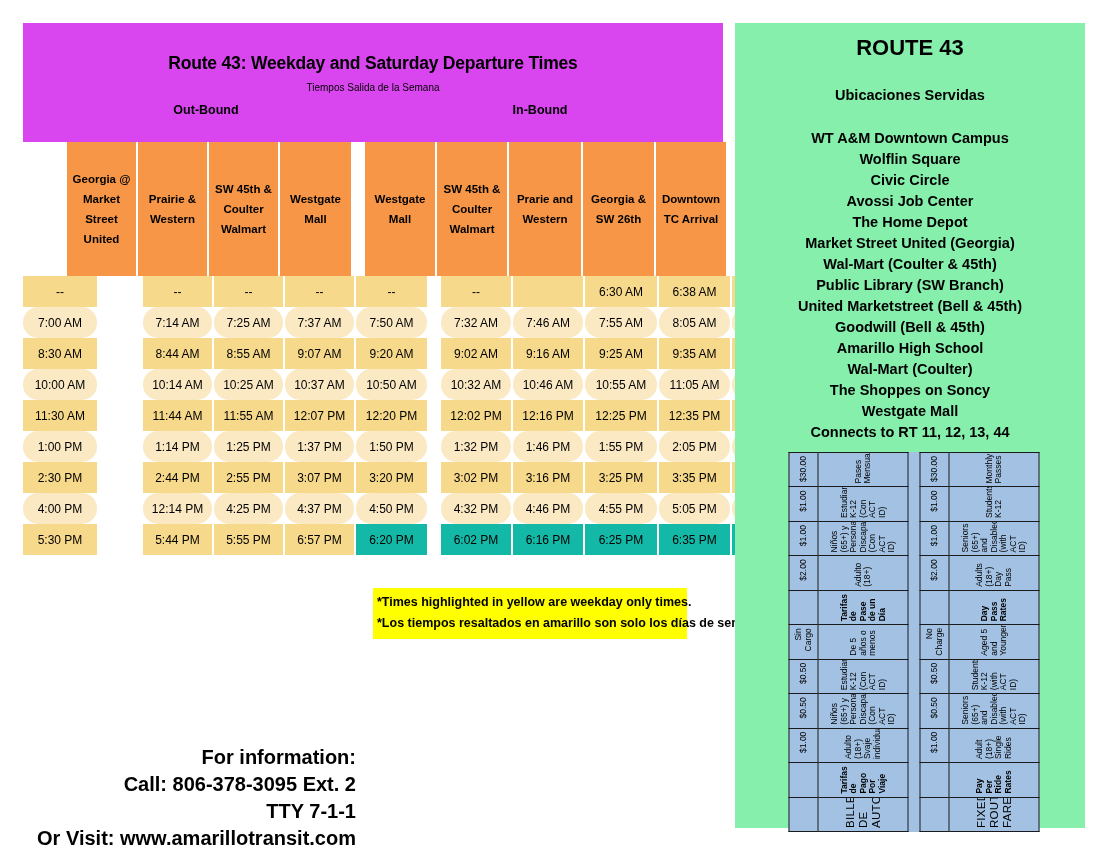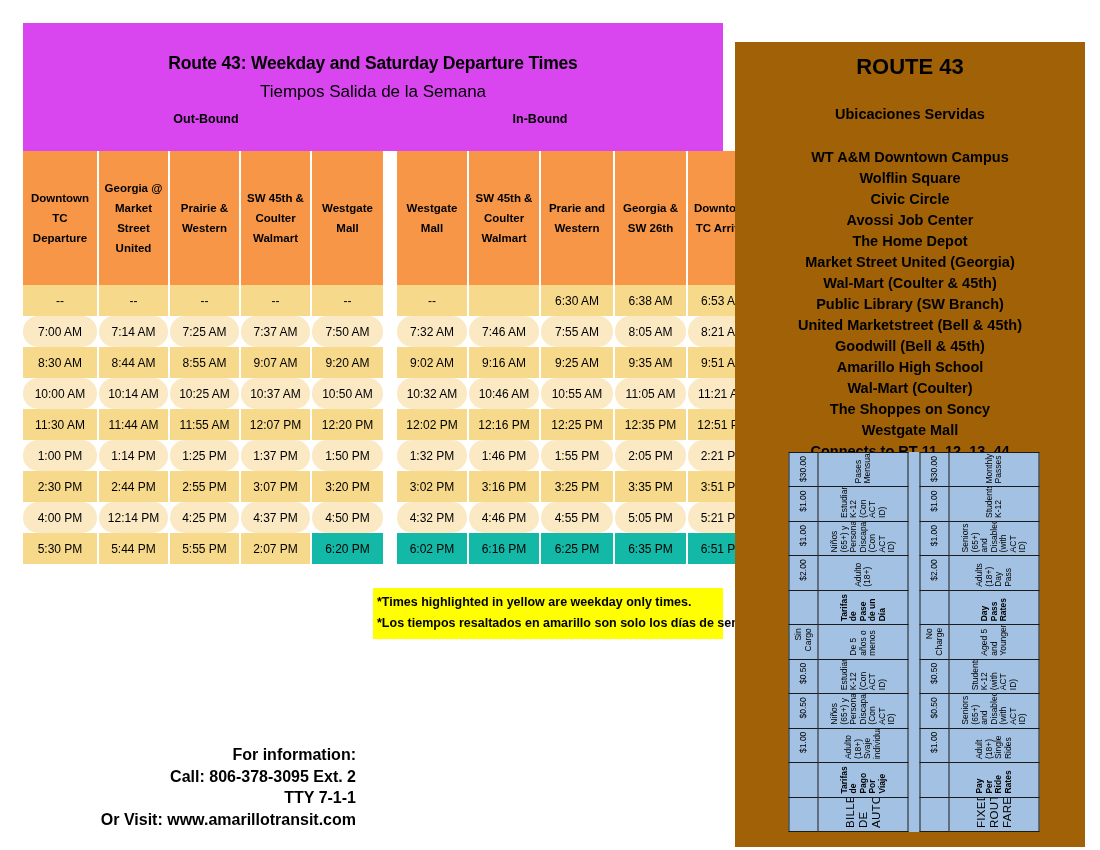--- a/index.html
+++ b/index.html
@@ -31,21 +31,21 @@
   .sched-title {
     text-align: center;
     font-weight: bold;
     font-size: 17.5px;
     color: #000;
     padding: 14px 6px 2px 6px;
     letter-spacing: -0.2px;
   }
   .sched-subtitle {
     text-align: center;
-    font-size: 17px;
+    font-size: 10px;
     color: #000;
     padding: 6px 6px 4px 6px;
   }
   .dir-row {
     display: flex;
     padding-bottom: 3px;
     font-weight: bold;
   }
   .dir-cell {
     flex: 1 1 0;
@@ -100,36 +100,36 @@
     font-size: 12px;
     color: #000;
     box-sizing: border-box;
   }
   .shade-a { background: #FBE9C4; border-radius: 15px; }
   .shade-b { background: #F7D98B; }
   .hl      { background: #14b8a6; }
 
   
   .c0 { flex: 0 0 74px; }
-  .c1 { flex: 0 0 69px; }
+  .c1 { flex: 0 0 69px; margin-left: 44px; }
   .c2 { flex: 0 0 69px; }
   .c3 { flex: 0 0 69px; }
   .c4 { flex: 0 0 71px; }
   .c5 { flex: 0 0 70px; }
   .c6 { flex: 0 0 70px; }
   .c7 { flex: 0 0 72px; }
   .c8 { flex: 0 0 71px; }
   .c9 { flex: 0 0 70px; }
 
   
   #footnote {
     position: absolute;
     left: 373px;
     top: 588px;
-    width: 350px;
+    width: 314px;
     background: #FFFF00;
     padding: 4px 2px 6px 4px;
     box-sizing: border-box;
   }
   #footnote div {
     font-size: 12.5px;
     font-weight: bold;
     color: #000;
     line-height: 1.65;
     white-space: nowrap;
@@ -137,36 +137,35 @@
 
   
   #contact {
     position: absolute;
     left: 20px;
     top: 744px;
     width: 336px;
     text-align: right;
   }
   #contact div {
-    font-size: 16px;
+    font-size: 20px;
     font-weight: bold;
     color: #000;
     line-height: 1.35;
   }
 
   
   #blue-panel {
     position: absolute;
     left: 735px;
     top: 23px;
     width: 350px;
     height: 805px;
-    background: #a16207;
+    background: #86efac;
     box-sizing: border-box;
-    margin-top: 19px;
   }
   #route-heading {
     text-align: center;
     font-size: 22px;
     font-weight: bold;
     color: #000;
     padding-top: 12px;
   }
   .loc-head {
     text-align: center;
@@ -247,21 +246,20 @@
     <div class="sched-title">Route 43: Weekday and Saturday Departure Times</div>
     <div class="sched-subtitle">Tiempos Salida de la Semana</div>
     <div class="dir-row">
       <div class="dir-cell">Out-Bound</div>
       <div class="dir-cell">In-Bound</div>
     </div>
   </div>
 
   <div class="sched-table">
     <div class="hrow" id="header-row">
-        <div class="hcell c0">Downtown TC Departure</div>
         <div class="hcell c1">Georgia @ Market Street United</div>
         <div class="hcell c2">Prairie &amp; Western</div>
         <div class="hcell c3">SW 45th &amp; Coulter Walmart</div>
         <div class="hcell c4">Westgate Mall</div>
         <div class="hcell gapcell"></div>
         <div class="hcell c5">Westgate Mall</div>
         <div class="hcell c6">SW 45th &amp; Coulter Walmart</div>
         <div class="hcell c7">Prarie and Western</div>
         <div class="hcell c8">Georgia &amp; SW 26th</div>
         <div class="hcell c9">Downtown TC Arrival</div>
@@ -368,21 +366,21 @@
           <div class="dcell c5 shade-a">4:32 PM</div>
           <div class="dcell c6 shade-a">4:46 PM</div>
           <div class="dcell c7 shade-a">4:55 PM</div>
           <div class="dcell c8 shade-a">5:05 PM</div>
           <div class="dcell c9 shade-a">5:21 PM</div>
         </div>
         <div class="drow">
           <div class="dcell c0 shade-b">5:30 PM</div>
           <div class="dcell c1 shade-b">5:44 PM</div>
           <div class="dcell c2 shade-b">5:55 PM</div>
-          <div class="dcell c3 shade-b">2:07 PM</div>
+          <div class="dcell c3 shade-b">6:57 PM</div>
           <div class="dcell c4 hl">6:20 PM</div>
           <div class="dcell gapcell"></div>
           <div class="dcell c5 hl">6:02 PM</div>
           <div class="dcell c6 hl">6:16 PM</div>
           <div class="dcell c7 hl">6:25 PM</div>
           <div class="dcell c8 hl">6:35 PM</div>
           <div class="dcell c9 hl">6:51 PM</div>
         </div>
       </div>
   </div>

